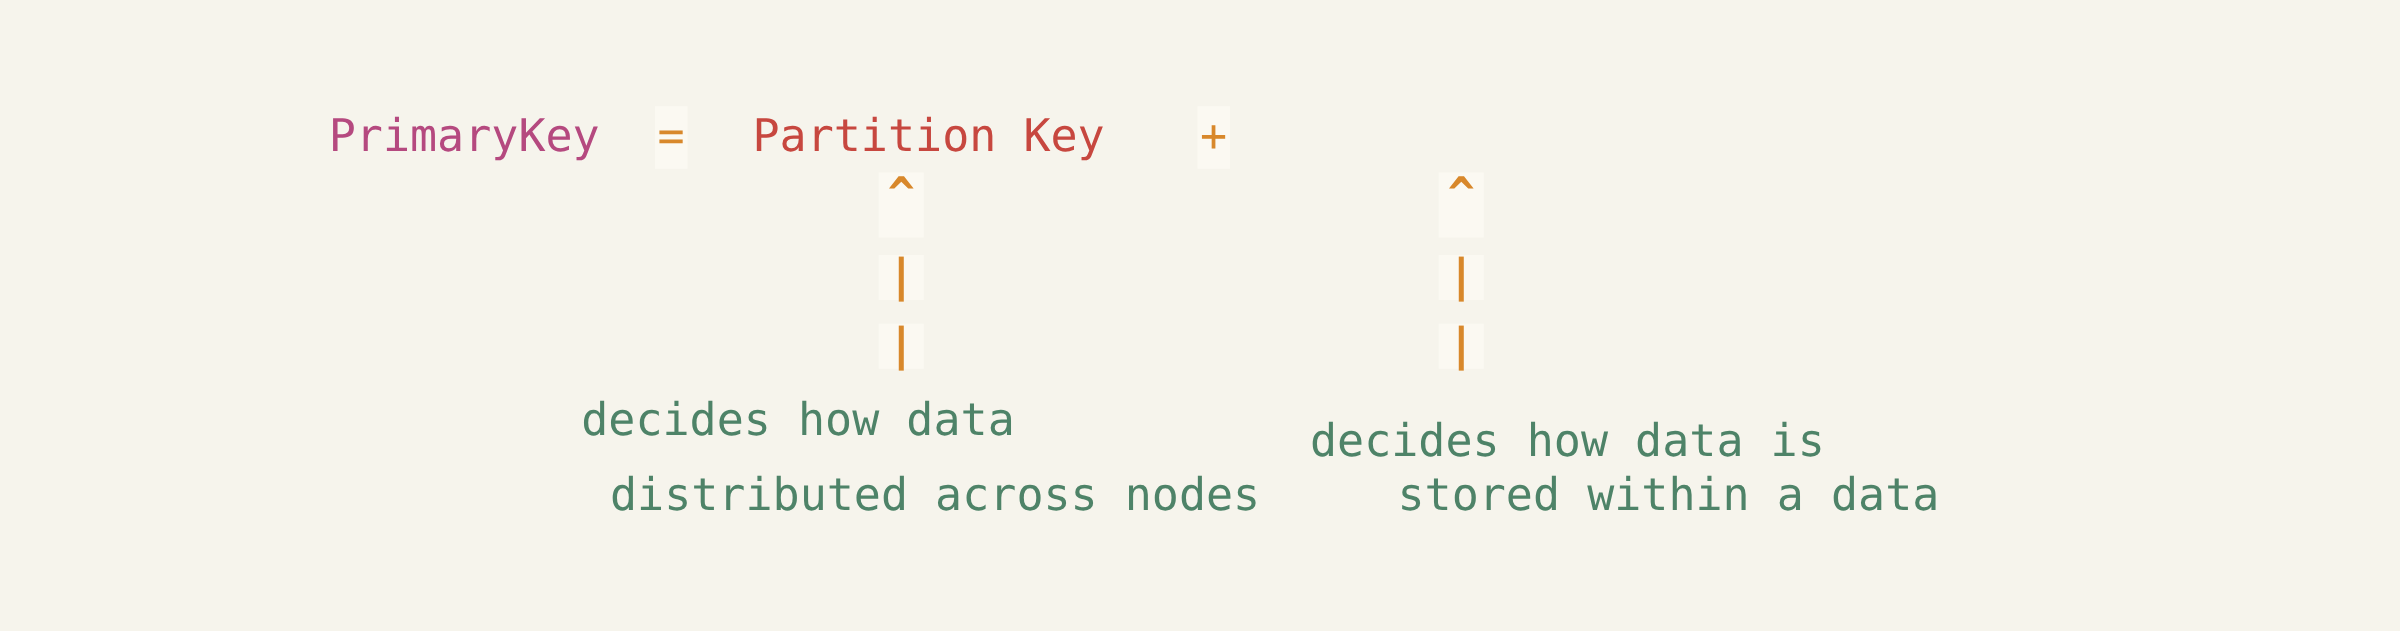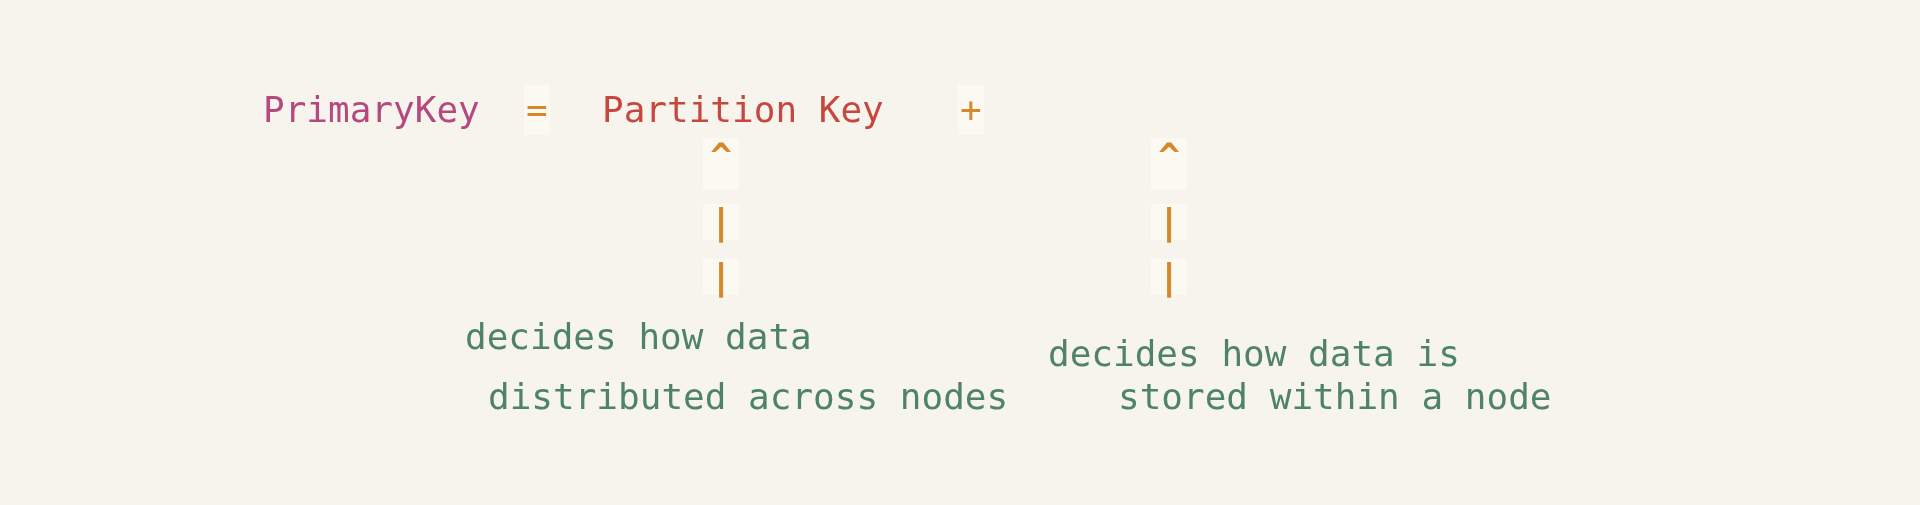--- a/index.html
+++ b/index.html
@@ -102,15 +102,15 @@
     <span class="pipe1">|</span>
     <span class="pipe2">|</span>
   </div>
 
   <span class="note note-p2">distributed across nodes</span>
 
   <span class="note note-p1">decides how data</span>
 
   <span class="note note-c1">decides how data is</span>
 
-  <span class="note note-c2">stored within a node</span>
+  <span class="note note-c2">stored within a data</span>
 
 </div>
 
 </body></html>

